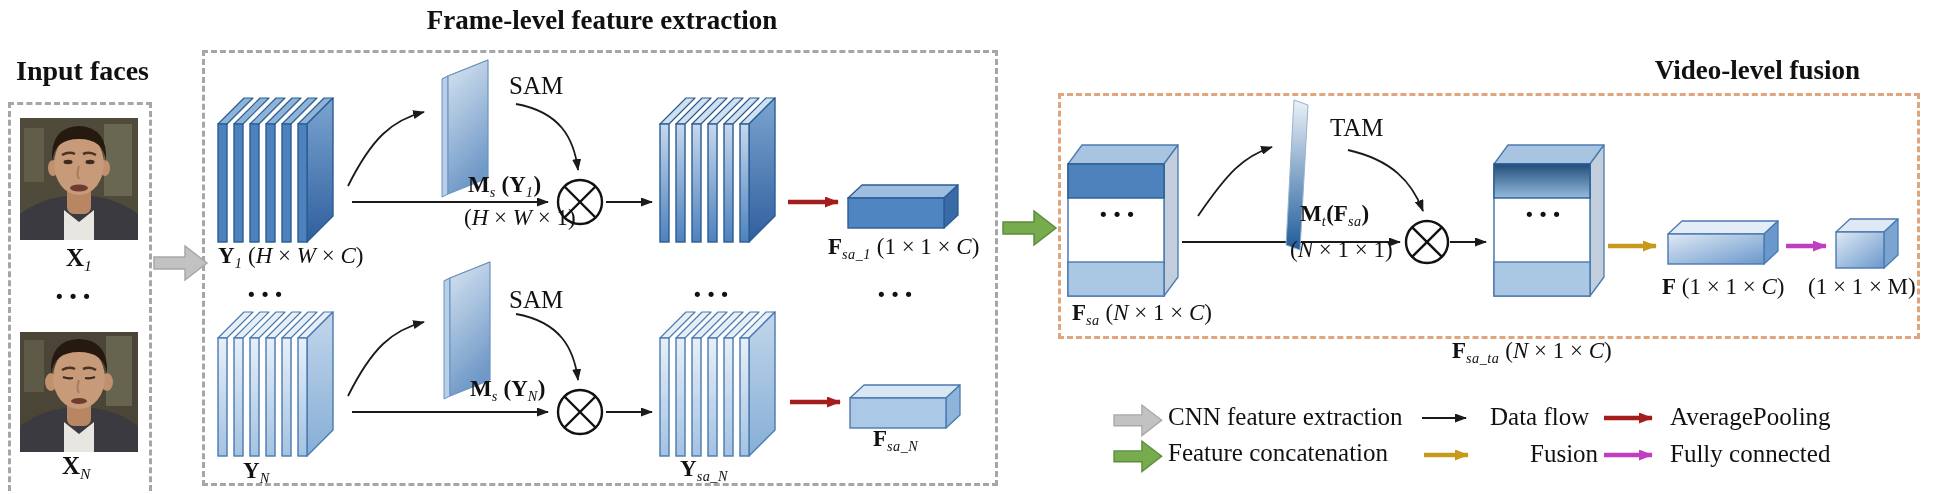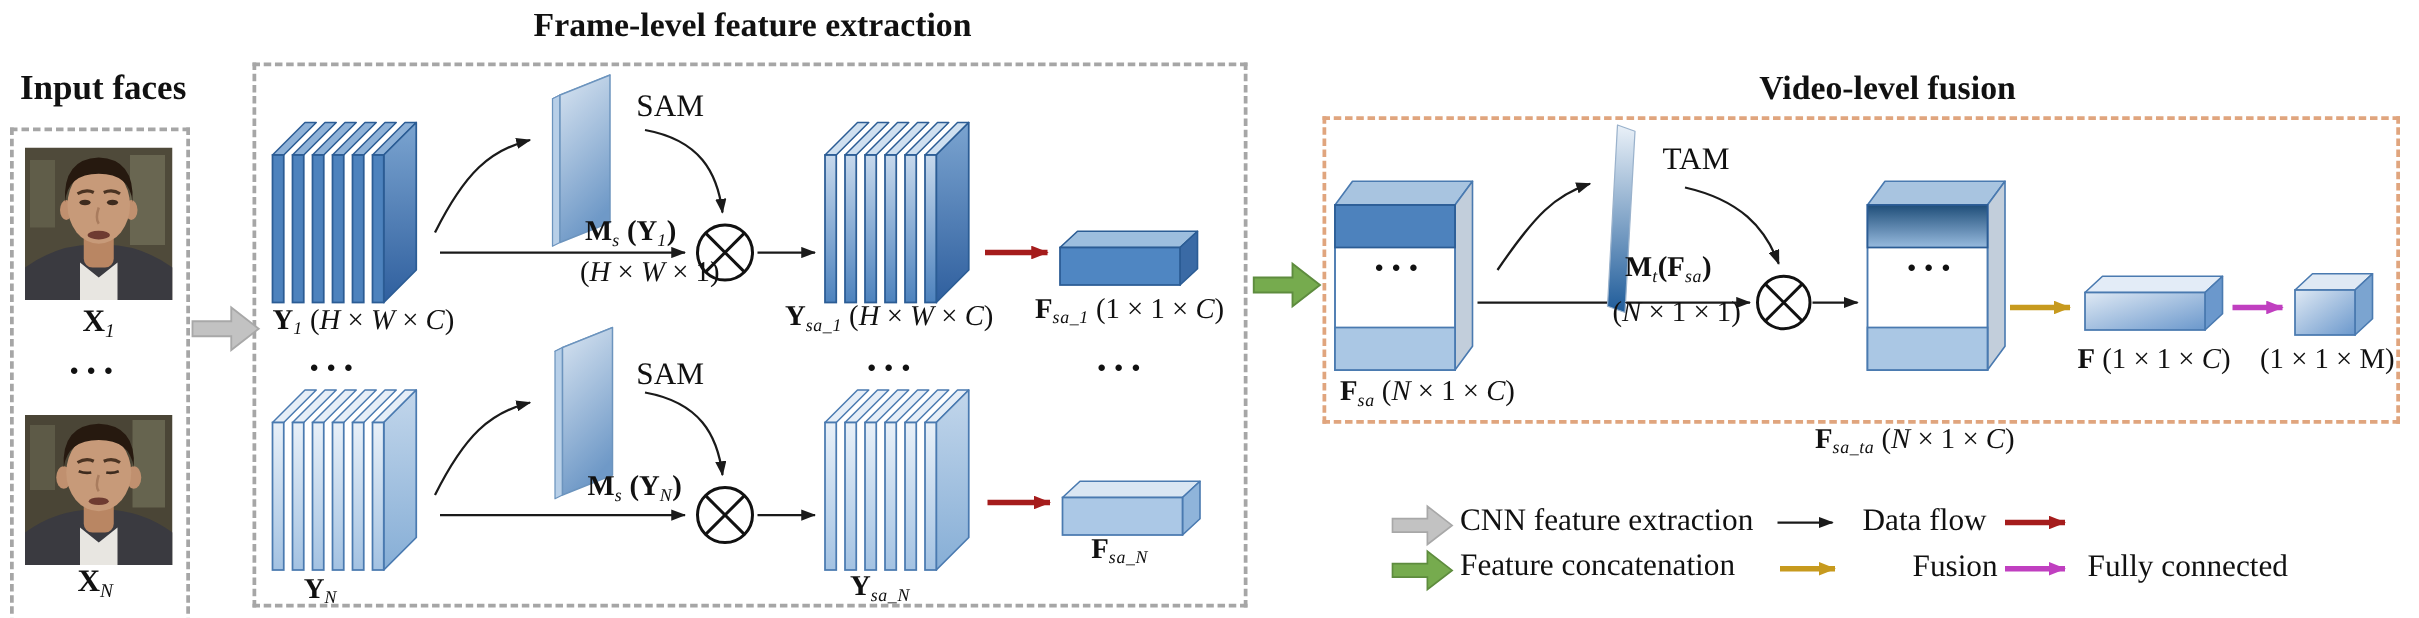--- a/index.html
+++ b/index.html
@@ -24,21 +24,21 @@
 <body>
 
 <div id="canvas">
 
   <div class="dashed-gray" style="left:8px;top:102px;width:138px;height:392px;"></div>
   <div class="dashed-gray" style="left:202px;top:50px;width:790px;height:430px;"></div>
   <div class="dashed-orange" style="left:1058px;top:93px;width:856px;height:240px;"></div>
 
   <div class="title" style="left:16px;top:56px;font-size:28px;">Input faces</div>
   <div class="title" style="left:202px;top:6px;width:800px;text-align:center;">Frame-level feature extraction</div>
-  <div class="title" style="left:1160px;top:56px;width:700px;text-align:center;">Video-level fusion</div>
+  <div class="title" style="left:1160px;top:56px;width:700px;text-align:right;">Video-level fusion</div>
 
   <svg class="photo" style="left:20px;top:118px;" width="118" height="122" viewBox="0 0 118 122">
     <rect width="118" height="122" fill="#4f4a3a"></rect>
     <rect x="84" y="6" width="28" height="72" fill="#8a8a6e" opacity="0.45"></rect>
     <rect x="4" y="10" width="20" height="54" fill="#7a7a62" opacity="0.4"></rect>
     <path d="M0,122 L0,96 Q28,76 59,78 Q90,76 118,96 L118,122 Z" fill="#3a3a40"></path>
     <path d="M44,92 L59,104 L74,92 L74,122 L44,122 Z" fill="#e8e6e1"></path>
     <rect x="47" y="66" width="24" height="30" rx="7" fill="#b98663"></rect>
     <ellipse cx="33" cy="50" rx="5" ry="8" fill="#c0906f"></ellipse>
     <ellipse cx="85" cy="50" rx="5" ry="8" fill="#c0906f"></ellipse>
@@ -280,21 +280,20 @@
     <path d="M1604,455 L1652,455" stroke="#c03fc0" stroke-width="4.5" fill="none" marker-end="url(#mM)"></path>
   </svg>
 
   <div class="lbl big" style="left:66px;top:244px;"><span class="m-b">X</span><span class="m-s">1</span></div>
   <div class="lbl big" style="left:62px;top:452px;"><span class="m-b">X</span><span class="m-s">N</span></div>
 
   <div class="lbl" style="left:218px;top:243px;"><span class="m-b">Y</span><span class="m-s">1</span><span class="m-n">  (</span><span class="m-i">H</span><span class="m-n"> × </span><span class="m-i">W</span><span class="m-n"> × </span><span class="m-i">C</span><span class="m-n">)</span></div>
   <div class="lbl big" style="left:509px;top:72px;">SAM</div>
   <div class="lbl" style="left:468px;top:172px;"><span class="m-b">M</span><span class="m-s">s</span><span class="m-b"> (Y</span><span class="m-s">1</span><span class="m-b">)</span></div>
   <div class="lbl" style="left:464px;top:205px;"><span class="m-n">(</span><span class="m-i">H</span><span class="m-n"> × </span><span class="m-i">W</span><span class="m-n"> × 1)</span></div>
-  <div class="lbl" style="left:628px;top:240px;"><span class="m-b">Y</span><span class="m-s">sa_1</span><span class="m-n">  (</span><span class="m-i">H</span><span class="m-n"> × </span><span class="m-i">W</span><span class="m-n"> × </span><span class="m-i">C</span><span class="m-n">)</span></div>
   <div class="lbl" style="left:828px;top:234px;"><span class="m-b">F</span><span class="m-s">sa_1</span><span class="m-n">  (1 × 1 × </span><span class="m-i">C</span><span class="m-n">)</span></div>
 
   <div class="lbl" style="left:243px;top:458px;"><span class="m-b">Y</span><span class="m-s">N</span></div>
   <div class="lbl big" style="left:509px;top:286px;">SAM</div>
   <div class="lbl" style="left:470px;top:376px;"><span class="m-b">M</span><span class="m-s">s</span><span class="m-b"> (Y</span><span class="m-s">N</span><span class="m-b">)</span></div>
   <div class="lbl" style="left:680px;top:456px;"><span class="m-b">Y</span><span class="m-s">sa_N</span></div>
   <div class="lbl" style="left:873px;top:426px;"><span class="m-b">F</span><span class="m-s">sa_N</span></div>
 
   <div class="lbl" style="left:1072px;top:300px;"><span class="m-b">F</span><span class="m-s">sa</span><span class="m-n">  (</span><span class="m-i">N</span><span class="m-n"> × 1 × </span><span class="m-i">C</span><span class="m-n">)</span></div>
   <div class="lbl big" style="left:1330px;top:114px;">TAM</div>
@@ -308,15 +307,16 @@
   <div class="dots" style="left:246px;top:278px;">···</div>
   <div class="dots" style="left:692px;top:278px;">···</div>
   <div class="dots" style="left:876px;top:278px;">···</div>
   <div class="dots" style="left:1098px;top:198px;">···</div>
   <div class="dots" style="left:1524px;top:198px;">···</div>
 
   <div class="leg" style="left:1168px;top:403px;">CNN feature extraction</div>
   <div class="leg" style="left:1168px;top:439px;">Feature concatenation</div>
   <div class="leg" style="left:1490px;top:403px;">Data flow</div>
   <div class="leg" style="left:1490px;top:440px;margin-left:40px;">Fusion</div>
+  <div class="leg" style="left:1670px;top:403px;">AveragePooling</div>
   <div class="leg" style="left:1670px;top:440px;">Fully connected</div>
 
 </div>
 
 </body></html>

